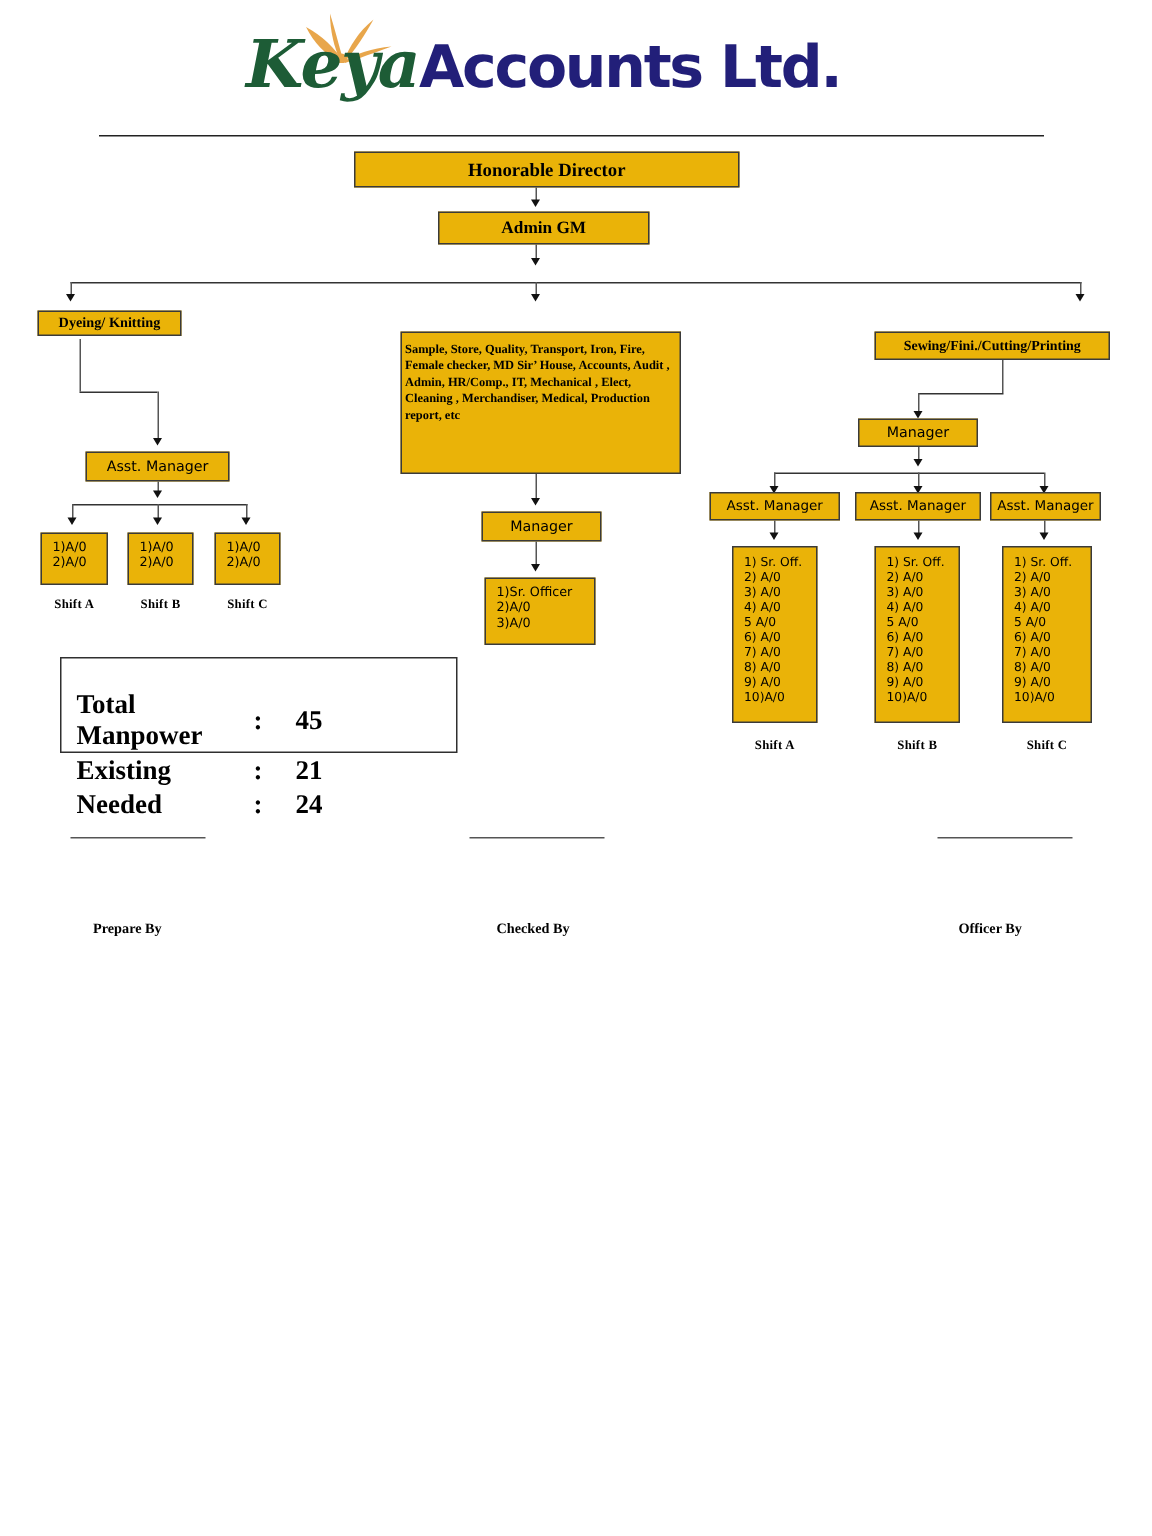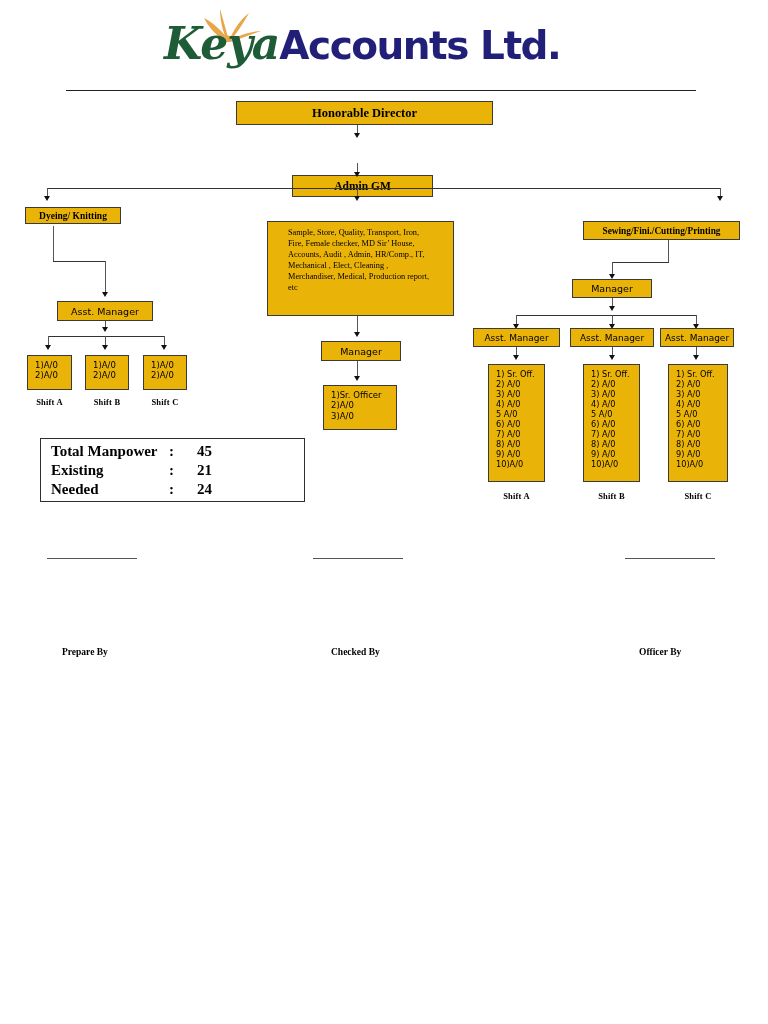--- a/index.html
+++ b/index.html
@@ -94,23 +94,23 @@
   .box.listbox {
     display: block;
     text-align: left;
     padding: 4px 5px 4px 7px;
     font-family: "DejaVu Sans", "Liberation Sans", sans-serif;
     line-height: 1.22;
   }
   .box.textblock {
     display: block;
     text-align: left;
-    padding: 5px 20px;
-    font-family: "Liberation Serif", "DejaVu Serif", serif;
-    font-weight: normal;
+    padding: 5px 2px;
+    font-family: "Liberation Serif", "DejaVu Serif", serif;
+    font-weight: bold;
     line-height: 1.33;
   }
 
   
   .vline {
     position: absolute;
     width: 0;
     border-left: 1.2px solid #555;
   }
   .hline {
@@ -140,44 +140,43 @@
   
   #summary-box {
     position: absolute;
     left: 40px;
     top: 438px;
     width: 265px;
     height: 64px;
     box-sizing: border-box;
     border: 1.5px solid #2f2f2f;
     background: #fff;
-    padding: 4px 0 0 10px;
-    font-family: "Liberation Serif", "DejaVu Serif", serif;
-    font-weight: bold;
-    font-size: 15px;
+    padding: 20px 0 0 10px;
+    font-family: "Liberation Serif", "DejaVu Serif", serif;
+    font-weight: bold;
+    font-size: 18px;
   }
   #summary-box table { border-collapse: collapse; }
   #summary-box td { padding: 0 0 2px 0; font-weight: bold; }
   .sum-label { width: 118px; }
   .sum-colon { width: 28px; }
   .sum-value { text-align: center; }
 
   
   .sig-line {
     position: absolute;
     height: 0;
     border-top: 1.6px solid #555;
   }
   .sig-caption {
     position: absolute;
     font-family: "Liberation Serif", "DejaVu Serif", serif;
     font-weight: bold;
     font-size: 9.5px;
     white-space: nowrap;
-    margin-top: 32px;
   }
 </style>
 </head>
 <body>
 
 <div class="page">
 
   <div id="logo">
     <svg id="logo-flourish" viewBox="0 0 72 34">
       <g fill="#e8a64b">
@@ -193,21 +192,21 @@
     </div>
   </div>
 
   <div id="header-rule"></div>
 
   <div class="box serif" id="director-box" style="left:236px; top:101px; width:257px; height:24px; font-size:12.5px;">Honorable  Director</div>
 
   <div class="vline" style="left:357px; top:125px; height:10px;"></div>
   <div class="arrow-down" style="left:354px; top:133px;"></div>
 
-  <div class="box serif" id="admin-gm-box" style="left:292px; top:141px; width:141px; height:22px; font-size:11.5px;margin-top:34px;">Admin GM</div>
+  <div class="box serif" id="admin-gm-box" style="left:292px; top:141px; width:141px; height:22px; font-size:11.5px;">Admin GM</div>
 
   <div class="vline" style="left:357px; top:163px; height:11px;"></div>
   <div class="arrow-down" style="left:354px; top:172px;"></div>
 
   <div class="hline" style="left:47px; top:188px; width:674px;"></div>
   <div class="vline" style="left:47px; top:188px; height:9px;"></div>
   <div class="vline" style="left:357px; top:188px; height:9px;"></div>
   <div class="vline" style="left:720px; top:188px; height:9px;"></div>
   <div class="arrow-down" style="left:44px; top:196px;"></div>
   <div class="arrow-down" style="left:354px; top:196px;"></div>

